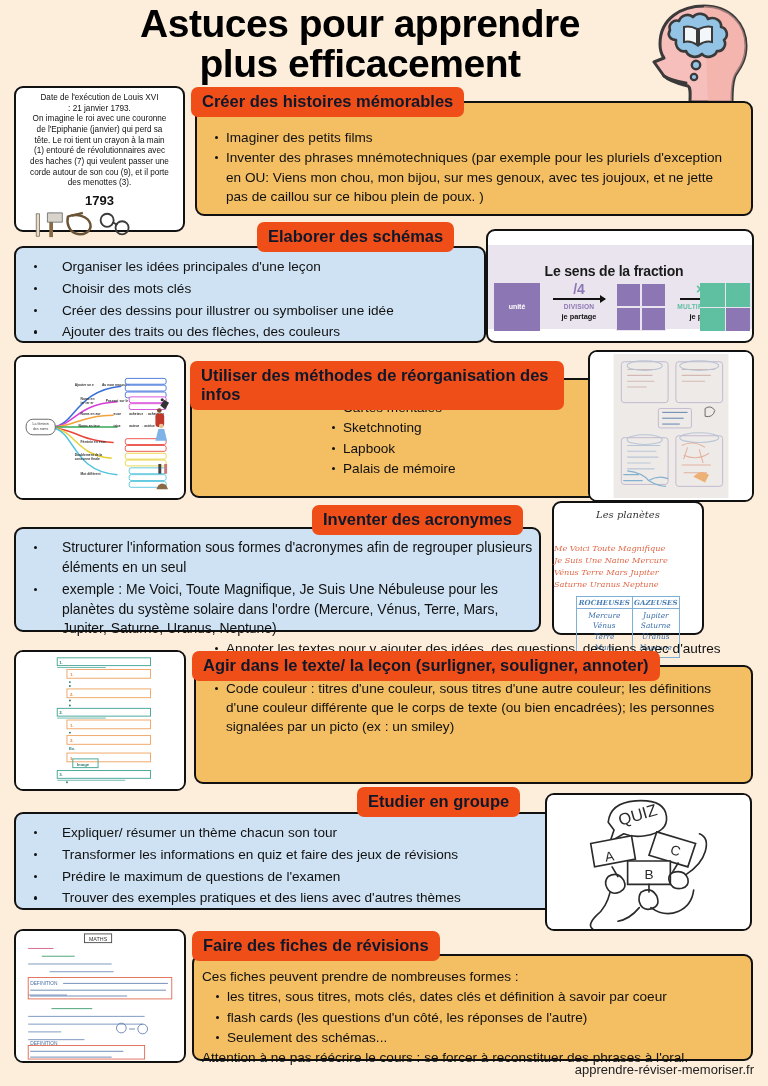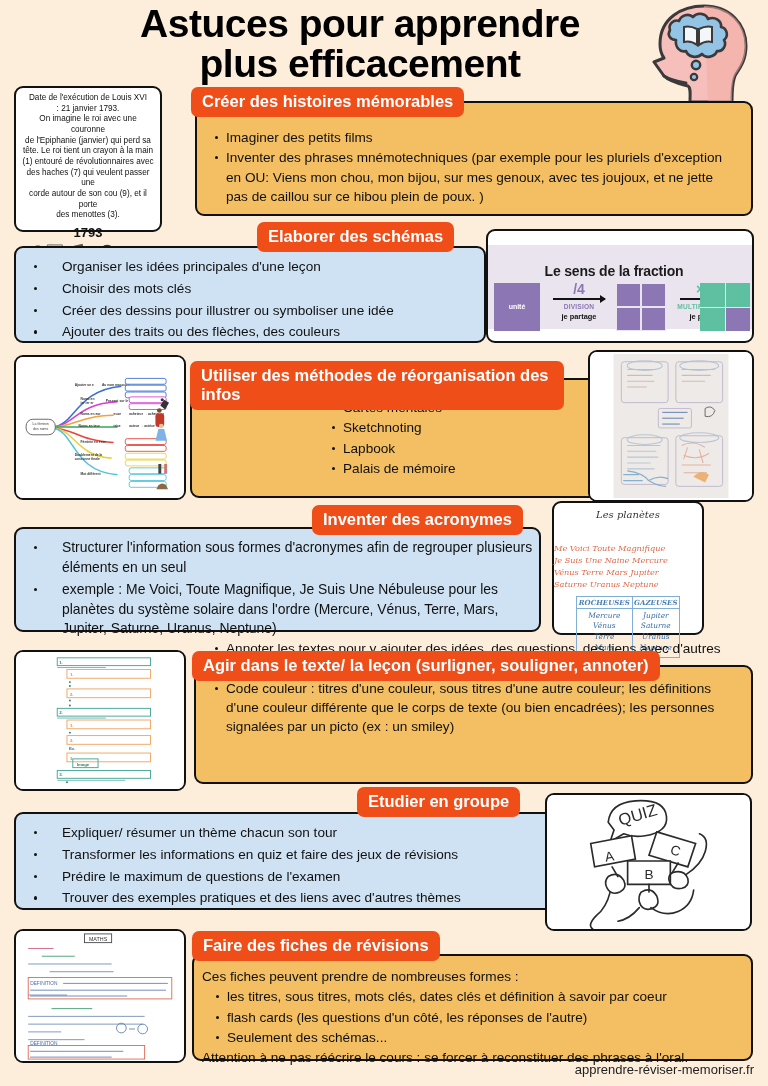--- a/index.html
+++ b/index.html
@@ -33,21 +33,21 @@
     border-radius: 9px;
   }
   .panel.orange { background: #F4BE63; }
   .panel.blue   { background: #CFE2F3; }
   .panel.white  { background: #FFFFFF; }
 
   .badge {
     position: absolute;
     background: #F04E18;
     border-radius: 7px;
-    color: #ffffff;
+    color: #0f172a;
     font-weight: bold;
     font-size: 16.5px;
     line-height: 1.15;
     padding: 5px 11px 6px 11px;
     z-index: 6;
     white-space: nowrap;
   }
   .badge.wrap { white-space: normal; }
 
   .body-text {
@@ -69,21 +69,21 @@
   ul.bul-right > li { position: relative; text-align: left; padding-left: 40px; margin-bottom: 2.5px; }
   ul.bul-right > li::before {
     content: "";
     position: absolute; left: 12px; top: 8px;
     width: 3.2px; height: 3.2px; border-radius: 50%; background: #111;
   }
   .plain-line { margin-bottom: 1px; }
 
   
   .louis {
-    position: absolute; left: 14px; top: 86px; width: 148px; height: 146px;
+    position: absolute; left: 14px; top: 86px; width: 171px; height: 146px;
     background: #fff; border: 2.5px solid #111; border-radius: 9px;
     padding: 5px 6px 0 6px;
     text-align: center;
     font-size: 8.2px; line-height: 1.3; color: #111;
   }
   .louis .yr { font-weight: bold; font-size: 13px; margin-top: 4px; }
 
   
   .fraction-card { left: 486px; top: 229px; width: 268px; height: 114px; }
   .fr-inner {

